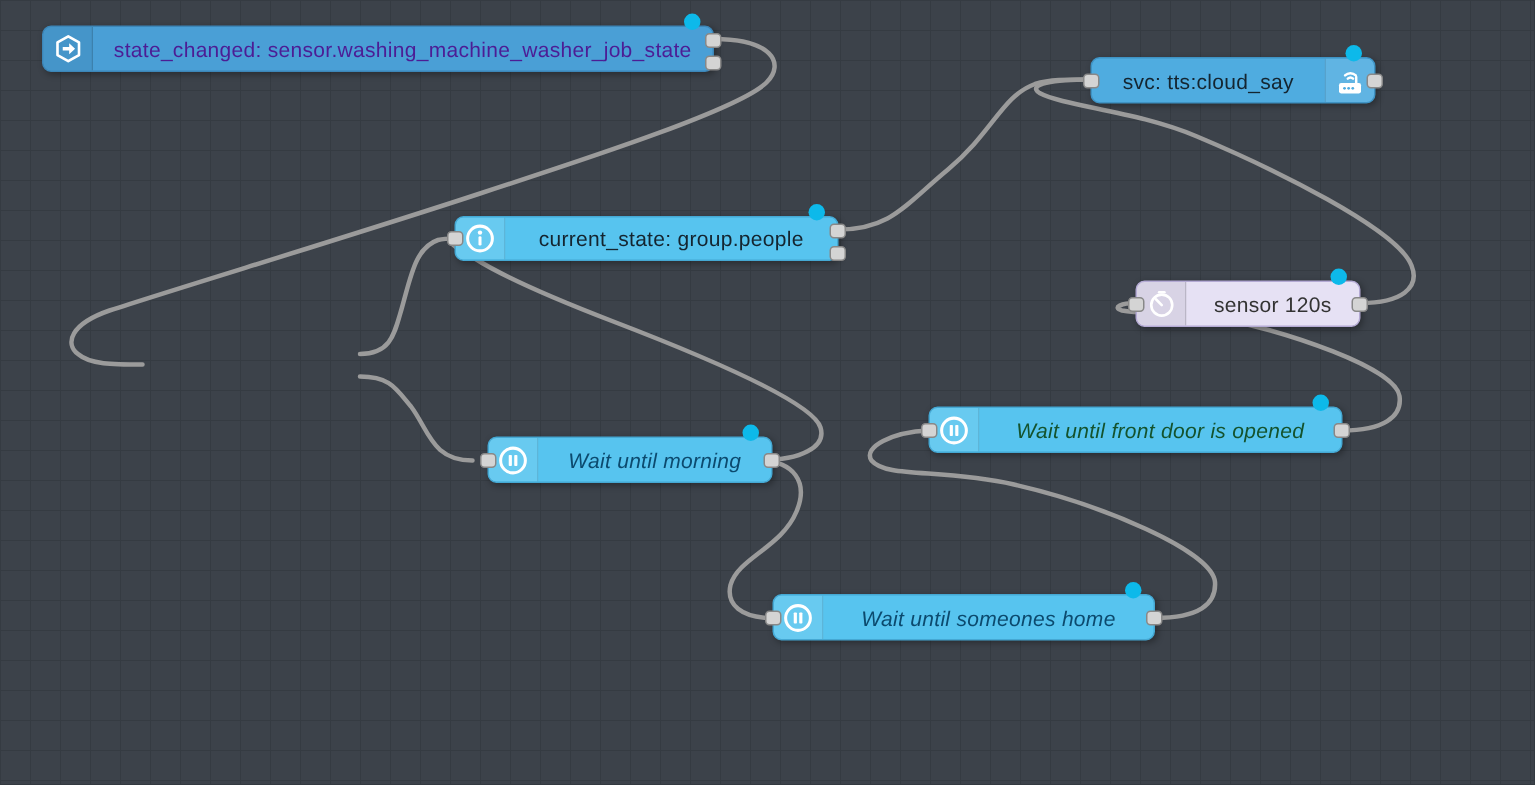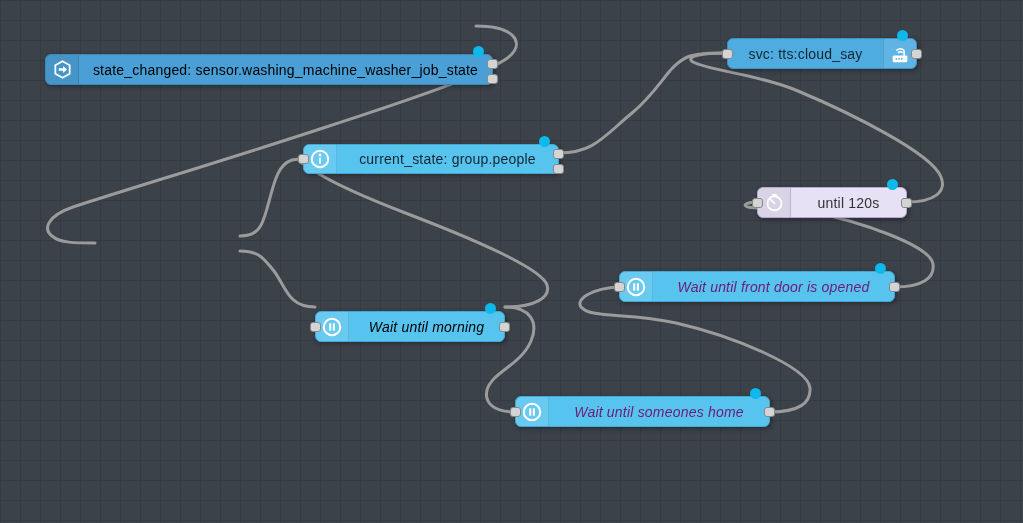--- a/index.html
+++ b/index.html
@@ -55,21 +55,21 @@
     <path class="wire" d="M 240 236 C 261 236, 263 222, 268 205 C 274 184, 277 165, 292 160 C 296 159, 299 159, 303 159" style="stroke: rgb(155, 155, 155);"></path>
     <path class="wire" d="M 240 251 C 260 251, 264 259, 274 271 C 286 287, 288 307, 315 307" style="stroke: rgb(155, 155, 155);"></path>
     <path class="wire" d="M 505 307 C 534 307, 551 298, 547 285 C 542 268, 468 237, 408 214 C 356 194, 330 181, 316 172 C 306 166, 296 161, 303 159" style="stroke: rgb(155, 155, 155);"></path>
     <path class="wire" d="M 505 307 C 530 307, 539 322, 531 341 C 521 365, 492 372, 487 390 C 484 403, 494 412, 515 412" style="stroke: rgb(155, 155, 155);"></path>
     <path class="wire" d="M 770 412 C 799 412, 811 403, 810 388 C 808 367, 733 336, 676 323 C 628 312, 591 319, 581 307 C 575 298, 595 288, 619 287" style="stroke: rgb(155, 155, 155);"></path>
     <path class="wire" d="M 895 287 C 922 287, 935 278, 933 264 C 930 245, 858 221, 812 212 C 780 206, 762 210, 748 207 C 741 205, 748 202, 757 202" style="stroke: rgb(155, 155, 155);"></path>
     <path class="wire" d="M 907 202 C 934 202, 947 192, 941 177 C 932 153, 848 112, 798 91 C 758 74, 710 71, 693 62 C 684 56, 703 53, 727 53" style="stroke: rgb(155, 155, 155);"></path>
     <path class="wire" d="M 559 153 C 594 153, 604 136, 632 113 C 662 88, 668 64, 690 56 C 700 53, 710 53, 727 53" style="stroke: rgb(155, 155, 155);"></path>
   </svg>
 
-  <div class="node" style="left: 45px; top: 17px; width: 448px; background: rgb(74, 159, 214); border-color: rgb(60, 134, 184); color: #000000; margin-top: 37px;">
+  <div class="node" style="left: 28px; top: 17px; width: 448px; background: rgb(74, 159, 214); border-color: rgb(60, 134, 184); color: #4c1d95;">
     <span class="icon-strip">
       <svg viewBox="0 0 24 24" width="21" height="21">
         <path d="M12 2.5 L20.2 7.2 V16.8 L12 21.5 L3.8 16.8 V7.2 Z" fill="none" stroke="#fff" stroke-width="2" stroke-linejoin="round"></path>
         <path d="M7.8 10.7 h4.9 V7.9 l4.5 4.1 -4.5 4.1 v-2.8 H7.8 Z" fill="#fff"></path>
       </svg>
     </span>
     <span class="label">state_changed: sensor.washing_machine_washer_job_state</span>
     <span class="status-dot" style="background: rgb(13, 185, 234);"></span>
     <span class="port out1" style="background: rgb(212, 212, 212); border-color: rgb(136, 136, 136);"></span>
     <span class="port out2" style="background: rgb(212, 212, 212); border-color: rgb(136, 136, 136);"></span>
@@ -109,56 +109,56 @@
   </div>
 
   <div class="node" style="left: 757px; top: 187px; width: 150px; background: rgb(230, 225, 244); border-color: rgb(180, 170, 212); color: rgb(51, 51, 51);">
     <span class="icon-strip">
       <svg viewBox="0 0 24 24" width="21" height="21">
         <circle cx="12" cy="13" r="8" fill="none" stroke="#fff" stroke-width="2"></circle>
         <path d="M12 13 L7.6 8.6" stroke="#fff" stroke-width="2" stroke-linecap="round"></path>
         <path d="M10 3.2 h4" stroke="#fff" stroke-width="2" stroke-linecap="round"></path>
       </svg>
     </span>
-    <span class="label">until 120s</span>
+    <span class="label">sensor 120s</span>
     <span class="status-dot" style="background: rgb(13, 185, 234);"></span>
     <span class="port in" style="background: rgb(212, 212, 212); border-color: rgb(136, 136, 136);"></span>
     <span class="port out" style="background: rgb(212, 212, 212); border-color: rgb(136, 136, 136);"></span>
   </div>
 
 
-  <div class="node" style="left: 315px; top: 291px; width: 190px; background: rgb(87, 196, 239); border-color: rgb(69, 168, 211); color: #000000; margin-top: 20px;">
+  <div class="node" style="left: 325px; top: 291px; width: 190px; background: rgb(87, 196, 239); border-color: rgb(69, 168, 211); color: #0c4a6e;">
     <span class="icon-strip light">
       <svg viewBox="0 0 24 24" width="22" height="22">
         <circle cx="12" cy="12" r="9" fill="none" stroke="#fff" stroke-width="2.2"></circle>
         <rect x="8.9" y="8" width="2.3" height="8" rx="0.6" fill="#fff"></rect>
         <rect x="12.9" y="8" width="2.3" height="8" rx="0.6" fill="#fff"></rect>
       </svg>
     </span>
     <span class="label it">Wait until morning</span>
     <span class="status-dot" style="background: rgb(13, 185, 234);"></span>
     <span class="port in" style="background: rgb(212, 212, 212); border-color: rgb(136, 136, 136);"></span>
     <span class="port out" style="background: rgb(212, 212, 212); border-color: rgb(136, 136, 136);"></span>
   </div>
 
-  <div class="node" style="left: 619px; top: 271px; width: 276px; background: rgb(87, 196, 239); border-color: rgb(69, 168, 211); color: #701a75; text-align: right;">
+  <div class="node" style="left: 619px; top: 271px; width: 276px; background: rgb(87, 196, 239); border-color: rgb(69, 168, 211); color: #14532d; text-align: right;">
     <span class="icon-strip light">
       <svg viewBox="0 0 24 24" width="22" height="22">
         <circle cx="12" cy="12" r="9" fill="none" stroke="#fff" stroke-width="2.2"></circle>
         <rect x="8.9" y="8" width="2.3" height="8" rx="0.6" fill="#fff"></rect>
         <rect x="12.9" y="8" width="2.3" height="8" rx="0.6" fill="#fff"></rect>
       </svg>
     </span>
     <span class="label it">Wait until front door is opened</span>
     <span class="status-dot" style="background: rgb(13, 185, 234);"></span>
     <span class="port in" style="background: rgb(212, 212, 212); border-color: rgb(136, 136, 136);"></span>
     <span class="port out" style="background: rgb(212, 212, 212); border-color: rgb(136, 136, 136);"></span>
   </div>
 
-  <div class="node" style="left: 515px; top: 396px; width: 255px; background: rgb(87, 196, 239); border-color: rgb(69, 168, 211); color: #701a75;">
+  <div class="node" style="left: 515px; top: 396px; width: 255px; background: rgb(87, 196, 239); border-color: rgb(69, 168, 211); color: #0c4a6e;">
     <span class="icon-strip light">
       <svg viewBox="0 0 24 24" width="22" height="22">
         <circle cx="12" cy="12" r="9" fill="none" stroke="#fff" stroke-width="2.2"></circle>
         <rect x="8.9" y="8" width="2.3" height="8" rx="0.6" fill="#fff"></rect>
         <rect x="12.9" y="8" width="2.3" height="8" rx="0.6" fill="#fff"></rect>
       </svg>
     </span>
     <span class="label it">Wait until someones home</span>
     <span class="status-dot" style="background: rgb(13, 185, 234);"></span>
     <span class="port in" style="background: rgb(212, 212, 212); border-color: rgb(136, 136, 136);"></span>

